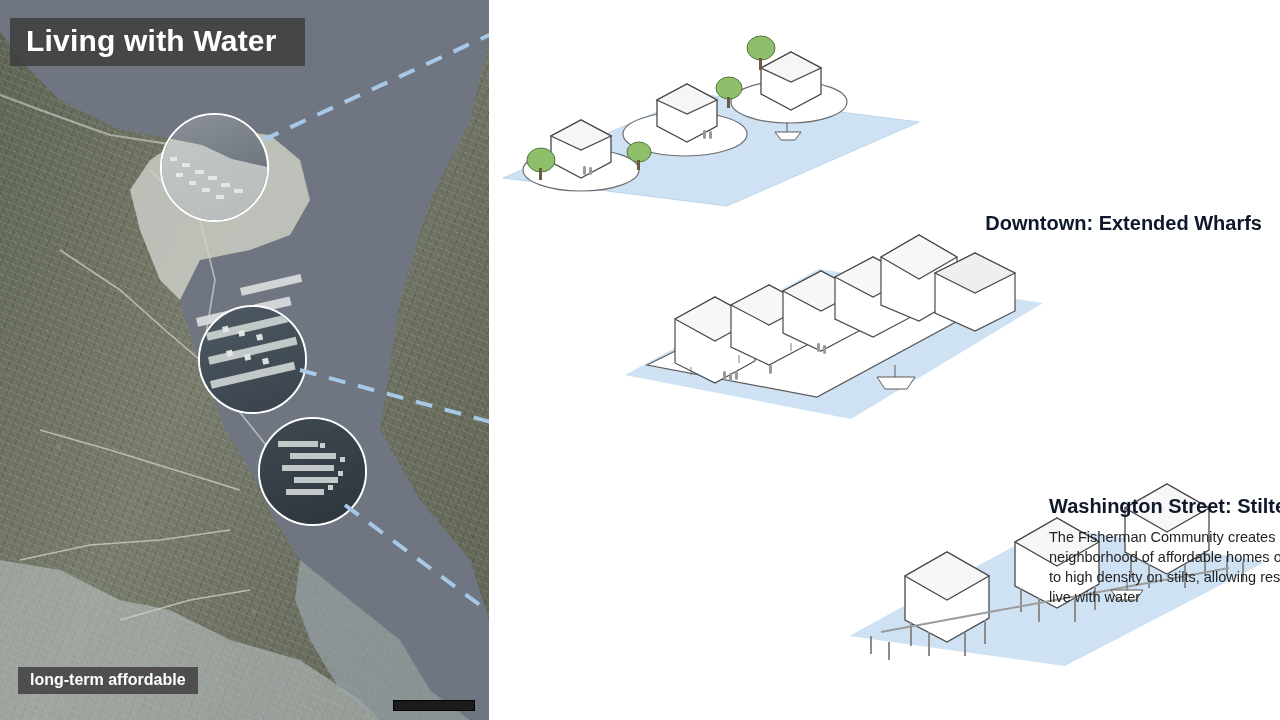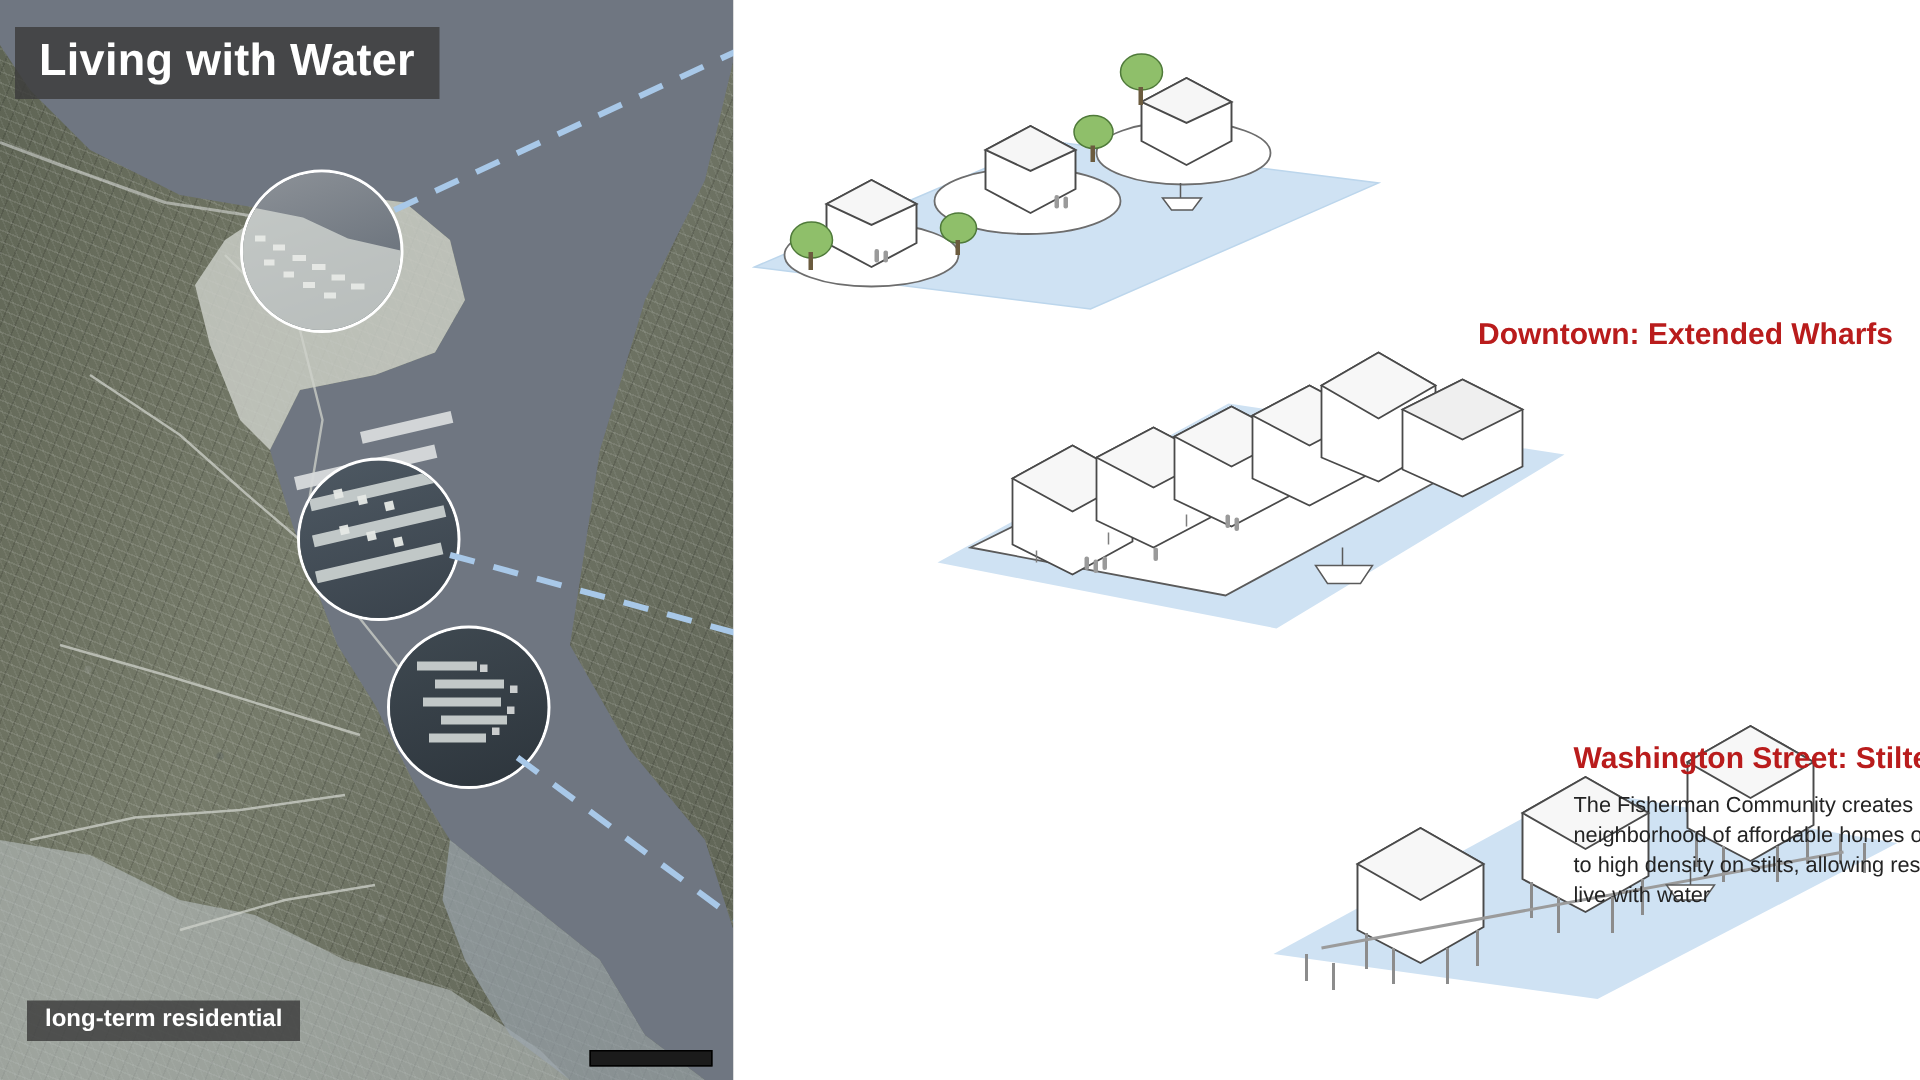--- a/index.html
+++ b/index.html
@@ -38,21 +38,21 @@
     position:absolute;left:0;top:0;width:489px;height:720px;
   }
   .water svg{display:block;}
   .scalebar{
     position:absolute;left:393px;top:700px;width:80px;height:9px;
     background:#1b1b1b;border:1px solid #000;
   }
   .title-band{
     position:absolute;left:10px;top:18px;
     background:rgba(60,60,60,.82);
-    padding:6px 16px 8px 16px;
+    padding:6px 28px 8px 16px;
   }
   .title-band span{
     color:#fff;font-size:30px;font-weight:bold;letter-spacing:.2px;
     font-family:"Liberation Sans",sans-serif;
   }
   .sub-band{
     position:absolute;left:18px;top:667px;
     background:rgba(60,60,60,.82);
     padding:4px 12px 5px 12px;
   }
@@ -65,21 +65,21 @@
   .callout .inner{position:absolute;inset:0;}
 
   
   .right{
     position:absolute;left:489px;top:0;width:791px;height:720px;background:#fff;
   }
   .divider{
     position:absolute;left:489px;top:0;width:2px;height:720px;background:#cfcfcf;
   }
   .block-title{
-    position:absolute;font-size:20px;font-weight:bold;color:#b91c1c;
+    position:absolute;font-size:20px;font-weight:bold;color:#0f172a;
     white-space:nowrap;
   }
   .block-body{
     position:absolute;font-size:14.5px;line-height:20px;color:#232323;
   }
   .b2-title{right:18px;top:212px;text-align:right;}
   .b2-body{right:18px;top:242px;width:242px;text-align:right;}
   .b3-title{left:560px;top:495px;}
   .b3-body{left:560px;top:527px;width:300px;}
 
@@ -183,21 +183,21 @@
               <rect x="68" y="66" width="5" height="5"></rect>
           </g>
         </svg>
       </div>
     </div>
 
     <div class="title-band">
       <span>Living with Water</span>
     </div>
     <div class="sub-band">
-      <span>long-term residential</span>
+      <span>long-term affordable</span>
     </div>
     <div class="scalebar"></div>
   </div>
 
   <div class="divider"></div>
 
   <svg class="dashpath">
     <g stroke="#a8c8e8" stroke-width="4" fill="none" stroke-dasharray="17 13" stroke-linecap="butt">
       <path d="M263,140 L500,30 L760,30"></path>
       <path d="M300,370 L520,430 L740,430"></path>

